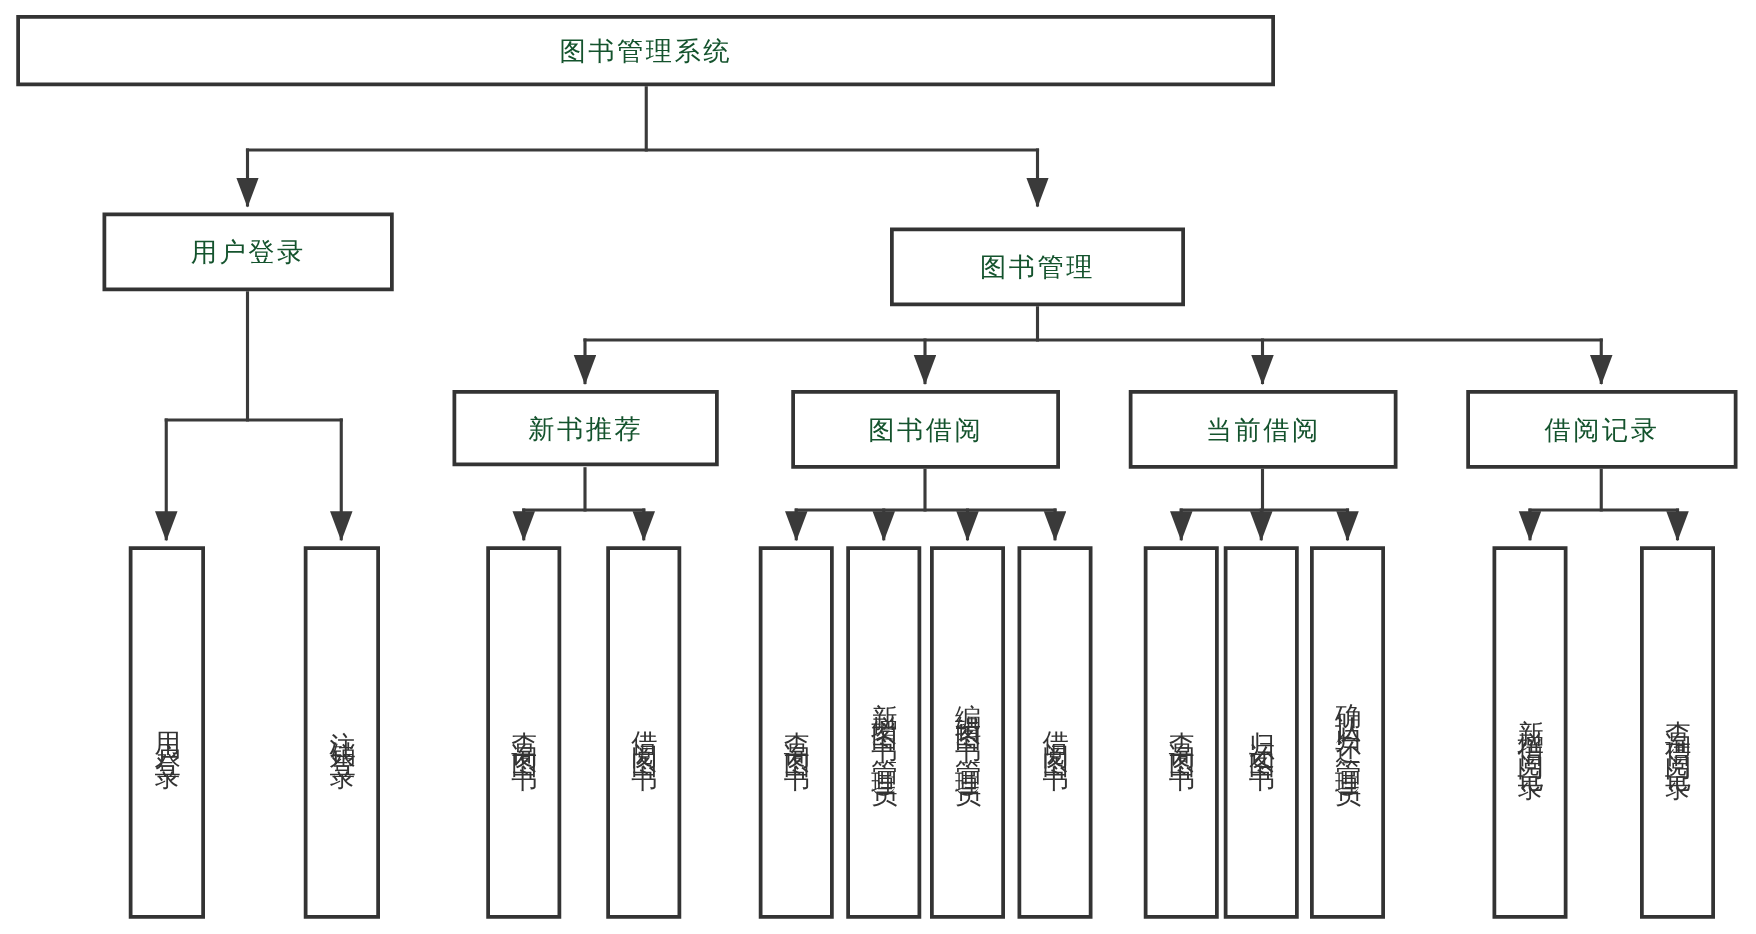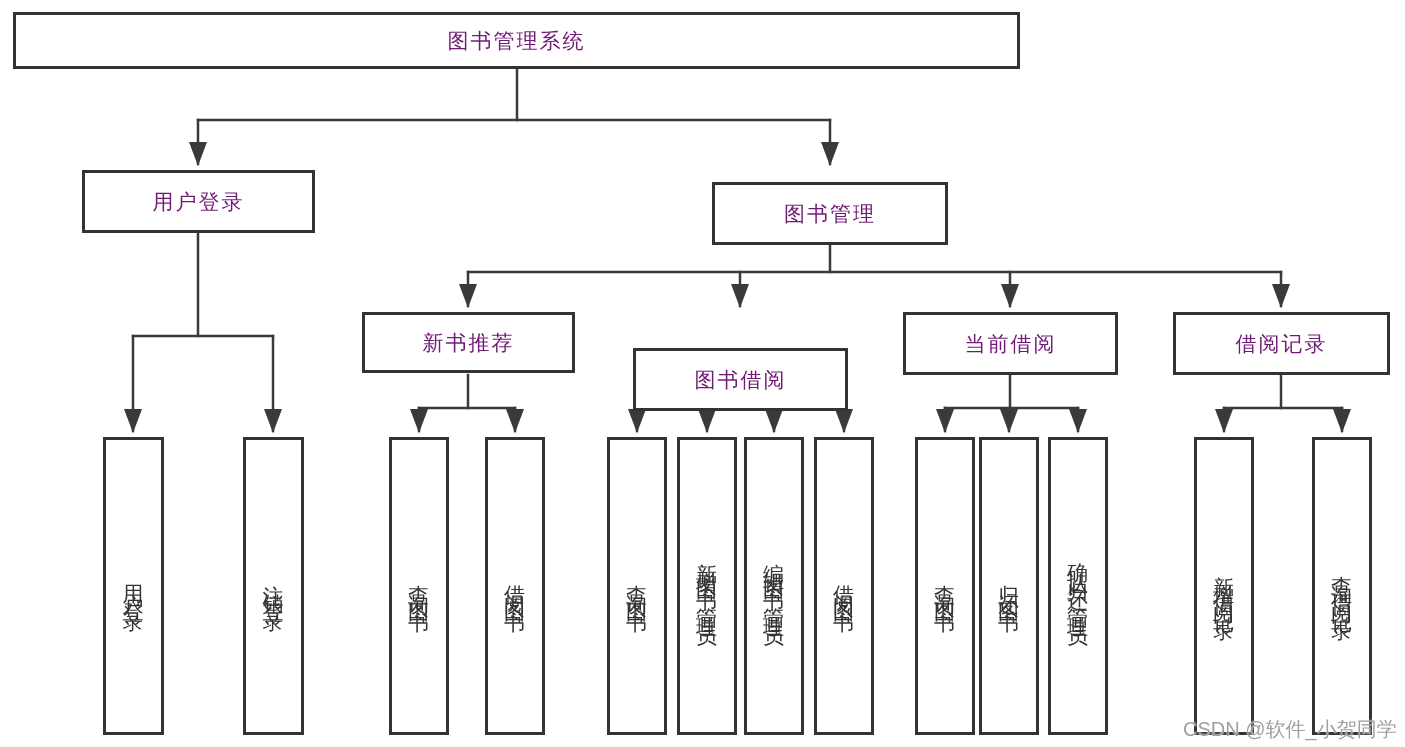--- a/index.html
+++ b/index.html
@@ -30,21 +30,21 @@
     display: flex;
     align-items: center;
     justify-content: center;
     color: #333333;
     z-index: 2;
   }
   .node .hlabel {
     font-size: 21px;
     letter-spacing: 2px;
     white-space: nowrap;
-    color: #701a75;
+    color: #14532d;
   }
   .node.leaf .vlabel {
     writing-mode: vertical-rl;
     text-orientation: mixed;
     font-size: 21px;
     letter-spacing: 9px;
     line-height: 1;
     color: #333333;
   }
   .watermark {
@@ -120,21 +120,21 @@
   <div class="node" style="left:82px; top:170px; width:233px; height:63px;">
     <span class="hlabel">用户登录</span>
   </div>
   <div class="node" style="left:712px; top:182px; width:236px; height:63px;">
     <span class="hlabel">图书管理</span>
   </div>
 
   <div class="node" style="left:362px; top:312px; width:213px; height:61px;">
     <span class="hlabel">新书推荐</span>
   </div>
-  <div class="node" style="left:633px; top:312px; width:215px; height:63px;margin-top:36px;">
+  <div class="node" style="left:633px; top:312px; width:215px; height:63px;">
     <span class="hlabel">图书借阅</span>
   </div>
   <div class="node" style="left:903px; top:312px; width:215px; height:63px;">
     <span class="hlabel">当前借阅</span>
   </div>
   <div class="node" style="left:1173px; top:312px; width:217px; height:63px;">
     <span class="hlabel">借阅记录</span>
   </div>
 
   <div class="node leaf" style="left:103px; top:437px; width:61px; height:298px;">
@@ -174,15 +174,14 @@
     <span class="vlabel">确认归还（管理员）</span>
   </div>
 
   <div class="node leaf" style="left:1194px; top:437px; width:60px; height:298px;">
     <span class="vlabel">新增借阅记录</span>
   </div>
   <div class="node leaf" style="left:1312px; top:437px; width:60px; height:298px;">
     <span class="vlabel">查询借阅记录</span>
   </div>
 
-  <div class="watermark">CSDN @软件_小贺同学</div>
 
 </div>
 
 </body></html>

